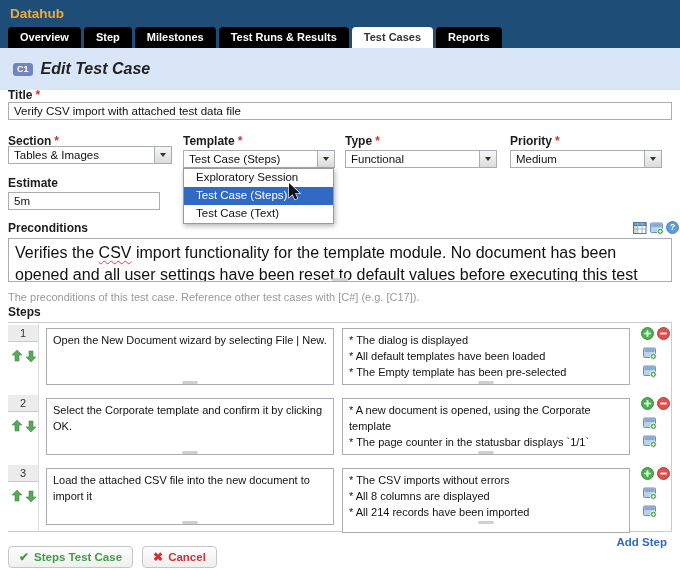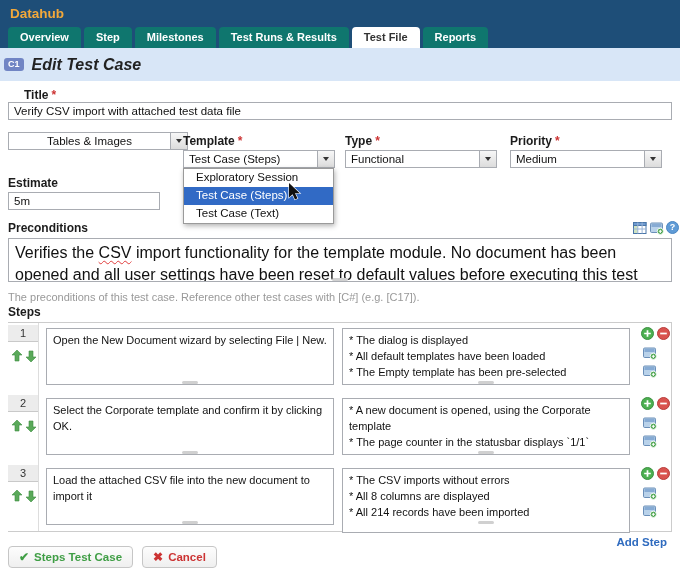--- a/index.html
+++ b/index.html
@@ -3,27 +3,27 @@
 <meta charset="utf-8">
 <style>
   * { margin:0; padding:0; box-sizing:border-box; }
   body { font-family:"Liberation Sans", sans-serif; background:#fff; }
   #screen { position:relative; width:680px; height:570px; background:#fff; overflow:hidden; }
 
   
   .header { position:absolute; left:0; top:0; width:680px; height:48px; background:#1E4E78; }
   .app-title { position:absolute; left:10px; top:6px; font-size:13.5px; font-weight:bold; color:#F1A83B; }
   .tabs { position:absolute; left:8px; bottom:0; display:flex; gap:3px; }
-  .tab { background:#0f766e; color:#fff; font-size:11px; font-weight:bold; padding:4px 12px 5px;
+  .tab { background:#000000; color:#fff; font-size:11px; font-weight:bold; padding:4px 12px 5px;
          border-radius:4px 4px 0 0; cursor:default; white-space:nowrap; }
   .tab.active { background:#fff; color:#333; }
 
   
-  .editbar { position:absolute; left:0; top:48px; width:680px; height:33px; background:#D8E6F7;
-             display:flex; align-items:center; padding-left:4px; }
+  .editbar { position:absolute; left:0; top:48px; width:680px; height:42px; background:#D8E6F7;
+             display:flex; align-items:center; padding-left:13px; }
   .badge { background:#7185C4; color:#fff; font-size:9px; font-weight:bold; padding:2px 4px;
            border-radius:3px; margin-right:8px; line-height:1; }
   .edit-title { font-size:16px; font-weight:bold; color:#222;font-style:italic; }
 
   .lbl { position:absolute; font-size:12px; font-weight:bold; color:#1c1c1c; white-space:nowrap; }
   .req { color:#CC3333; margin-left:3px; }
 
   input.txt { position:absolute; height:18px; border:1px solid #A9ACB2; padding:1px 5px;
               font-family:inherit; font-size:11.5px; color:#111; background:#fff; }
 
@@ -82,39 +82,39 @@
 
 <div id="screen">
 
   <div class="header">
     <div class="app-title">Datahub</div>
     <div class="tabs">
       <span class="tab">Overview</span>
       <span class="tab">Step</span>
       <span class="tab">Milestones</span>
       <span class="tab">Test Runs &amp; Results</span>
-      <span class="tab active">Test File</span>
+      <span class="tab active">Test Cases</span>
       <span class="tab">Reports</span>
     </div>
   </div>
 
   <div class="editbar">
     <span class="badge">C1</span>
     <span class="edit-title">Edit Test Case</span>
   </div>
 
-  <div class="lbl" style="left:24px; top:88px;text-align:center;">
+  <div class="lbl" style="left:8px; top:88px;text-align:center;">
     <span>Title</span><span class="req">*</span>
   </div>
   <input class="txt" style="left: 8px; top: 102px; width: 664px;" value="Verify CSV import with attached test data file">
 
   <div class="lbl" style="left:8px; top:134px;">
     <span>Section</span><span class="req">*</span>
   </div>
-  <div class="sel" style="left:8px; top:132px; width:180px;text-align:center;">
+  <div class="sel" style="left:8px; top:146px; width:164px;">
     <span class="sel-text">Tables &amp; Images</span>
     <span class="sel-btn">
         <i></i>
       </span>
   </div>
 
   <div class="lbl" style="left:183px; top:134px;">
     <span>Template</span><span class="req">*</span>
   </div>
   <div class="sel" style="left:183px; top:150px; width:152px;">

